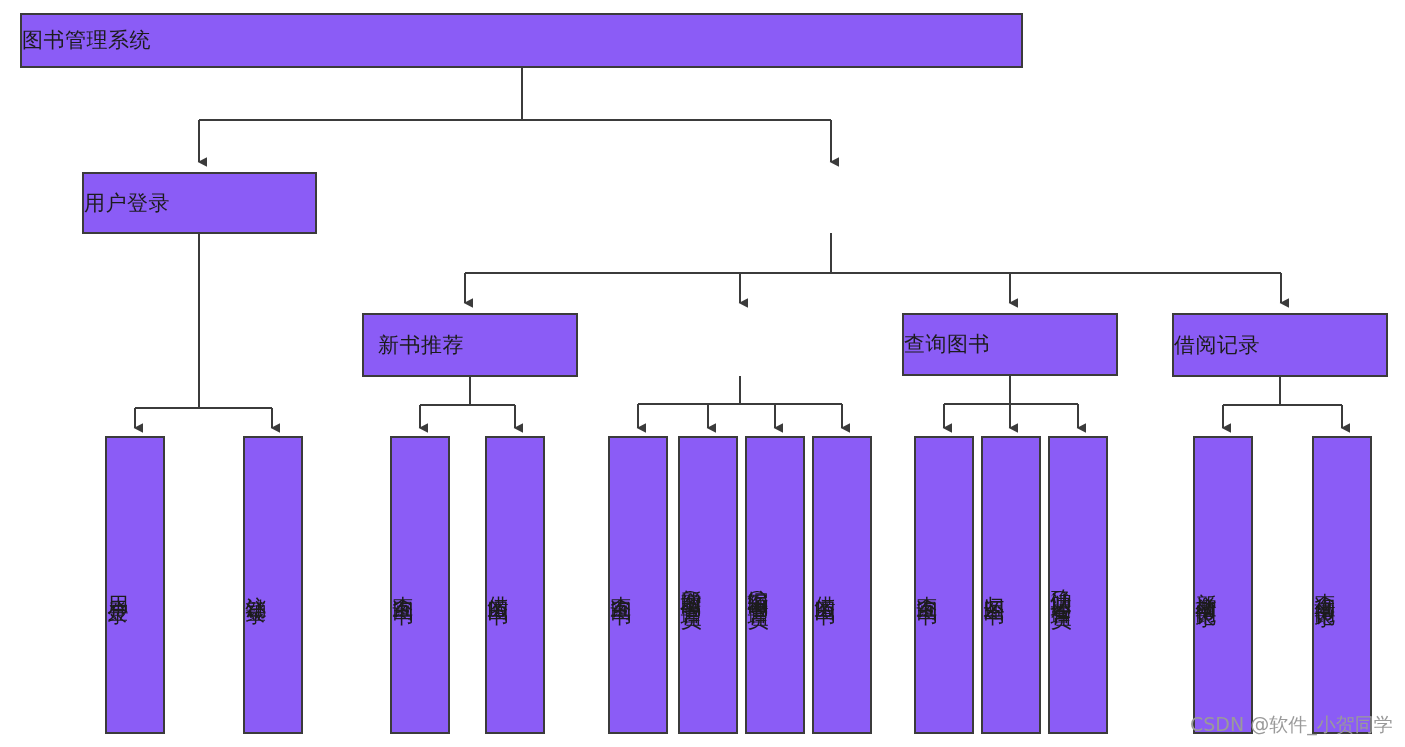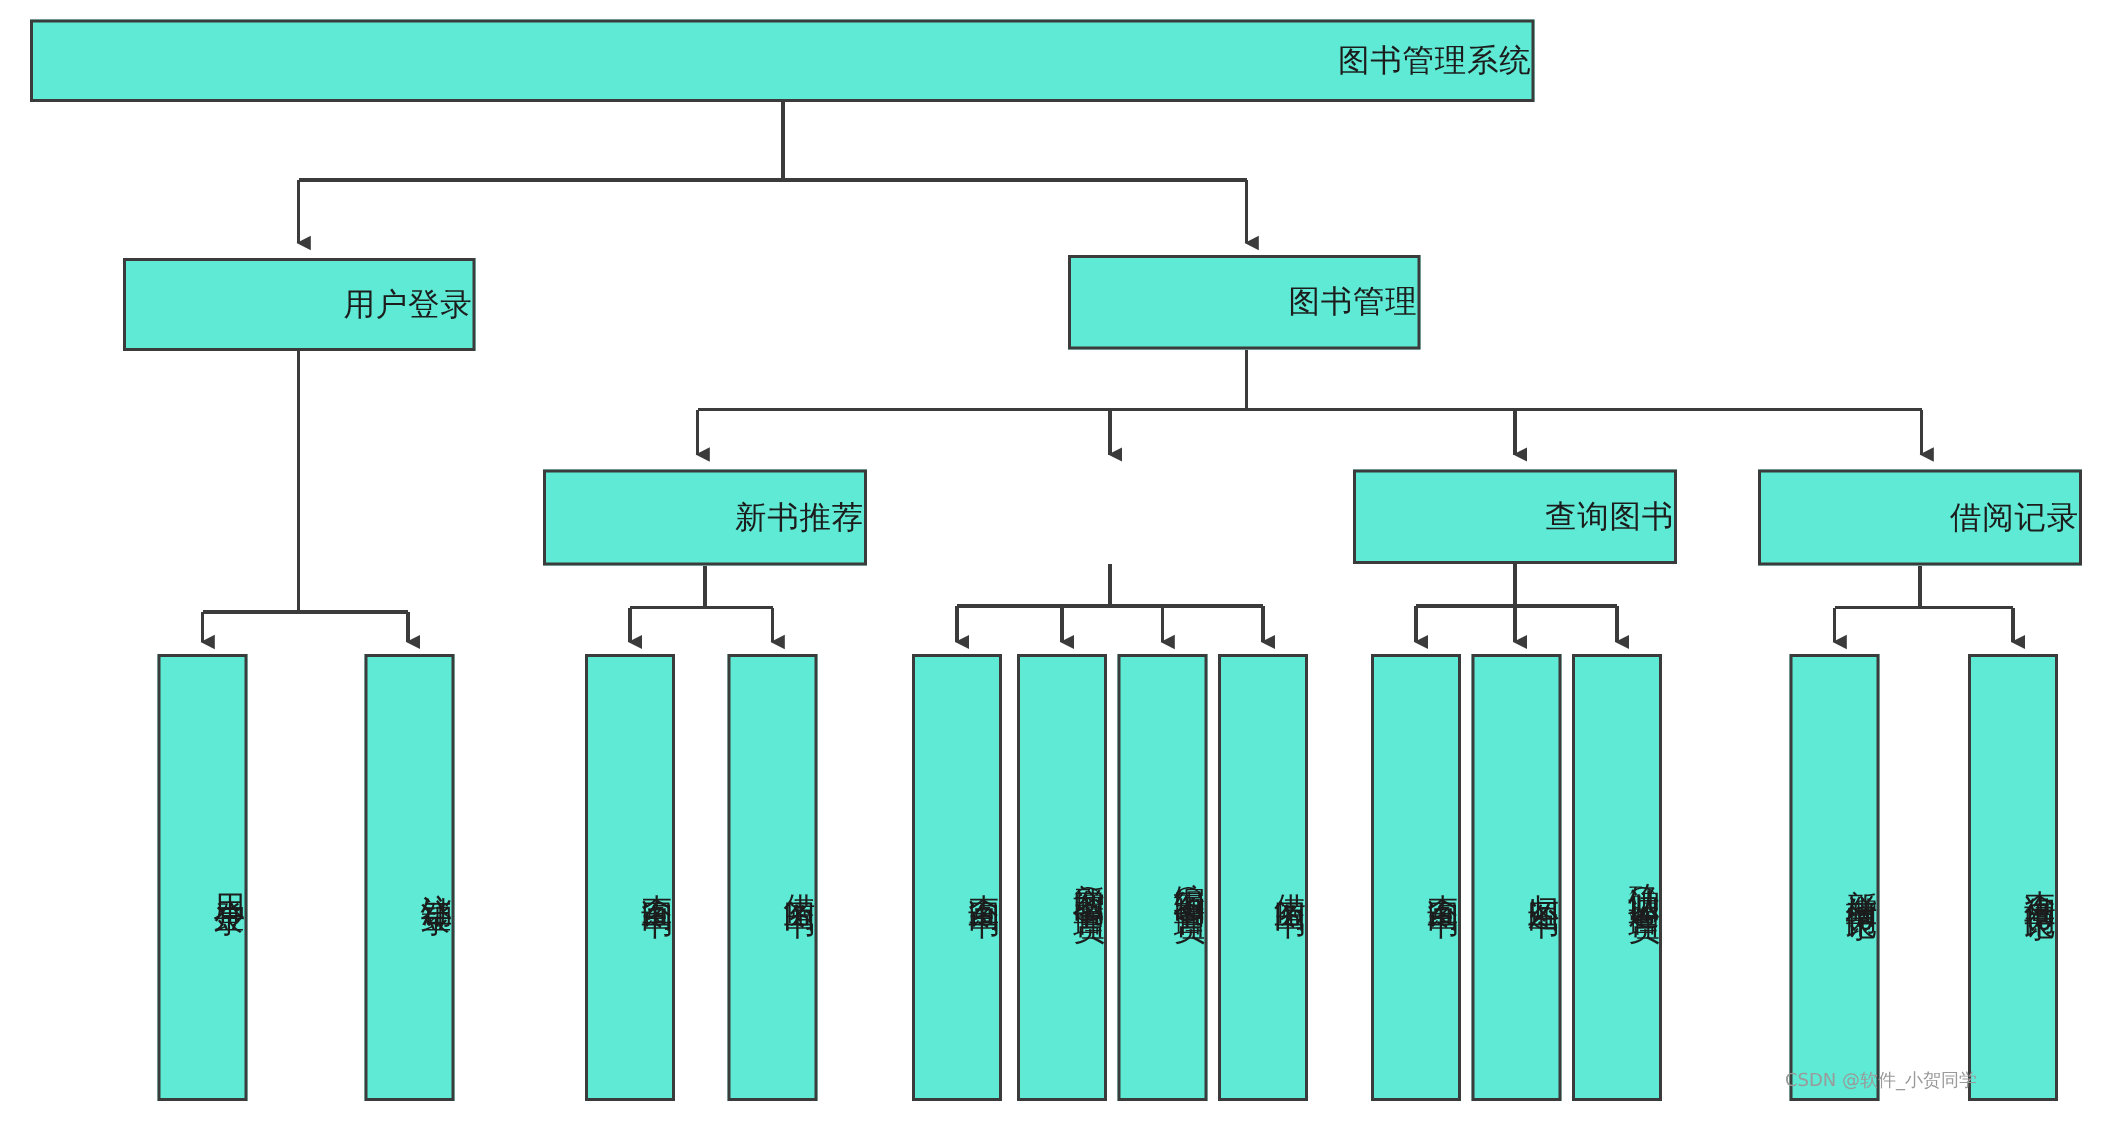--- a/index.html
+++ b/index.html
@@ -22,25 +22,25 @@
     position: absolute;
     left: 0;
     top: 0;
     width: 1405px;
     height: 747px;
     pointer-events: none;
   }
   .node {
     position: absolute;
     box-sizing: border-box;
-    background: #5eead4;
+    background: #8b5cf6;
     border: 2px solid #3b3b3b;
     display: flex;
     align-items: center;
-    justify-content: flex-end;
+    justify-content: flex-start;
     color: #1c1c1c;
     z-index: 2;
   }
   .node .label {
     display: block;
     text-align: center;
     line-height: 1.18;
     white-space: nowrap;
   }
   
@@ -60,21 +60,21 @@
     text-orientation: upright;
     font-size: 21px;
     line-height: 1.0;
     letter-spacing: 3px;
     white-space: nowrap;
   }
   .watermark {
     position: absolute;
     left: 1190px;
     top: 712px;
-    font-size: 12px;
+    font-size: 19px;
     color: #9a9a9a;
     z-index: 5;
     white-space: nowrap;
     font-family: "DejaVu Sans", "Liberation Sans", sans-serif;
   }
 </style>
 </head>
 <body>
 
 <div id="canvas">
@@ -130,23 +130,20 @@
   </svg>
 
   <div class="node root horiz" style="left:20px; top:13px; width:1003px; height:55px;">
     <span class="label">图书管理系统</span>
   </div>
 
   <div class="node horiz" style="left:82px; top:172px; width:235px; height:62px;">
     <span class="label">用户登录</span>
   </div>
 
-  <div class="node horiz" style="left:712px; top:170px; width:235px; height:63px;">
-    <span class="label">图书管理</span>
-  </div>
 
   <div class="node horiz" style="left:362px; top:313px; width:216px; height:64px;padding-left:14px;">
     <span class="label">新书推荐</span>
   </div>
 
 
   <div class="node horiz" style="left:902px; top:313px; width:216px; height:63px;">
     <span class="label">查询图书</span>
   </div>
 

